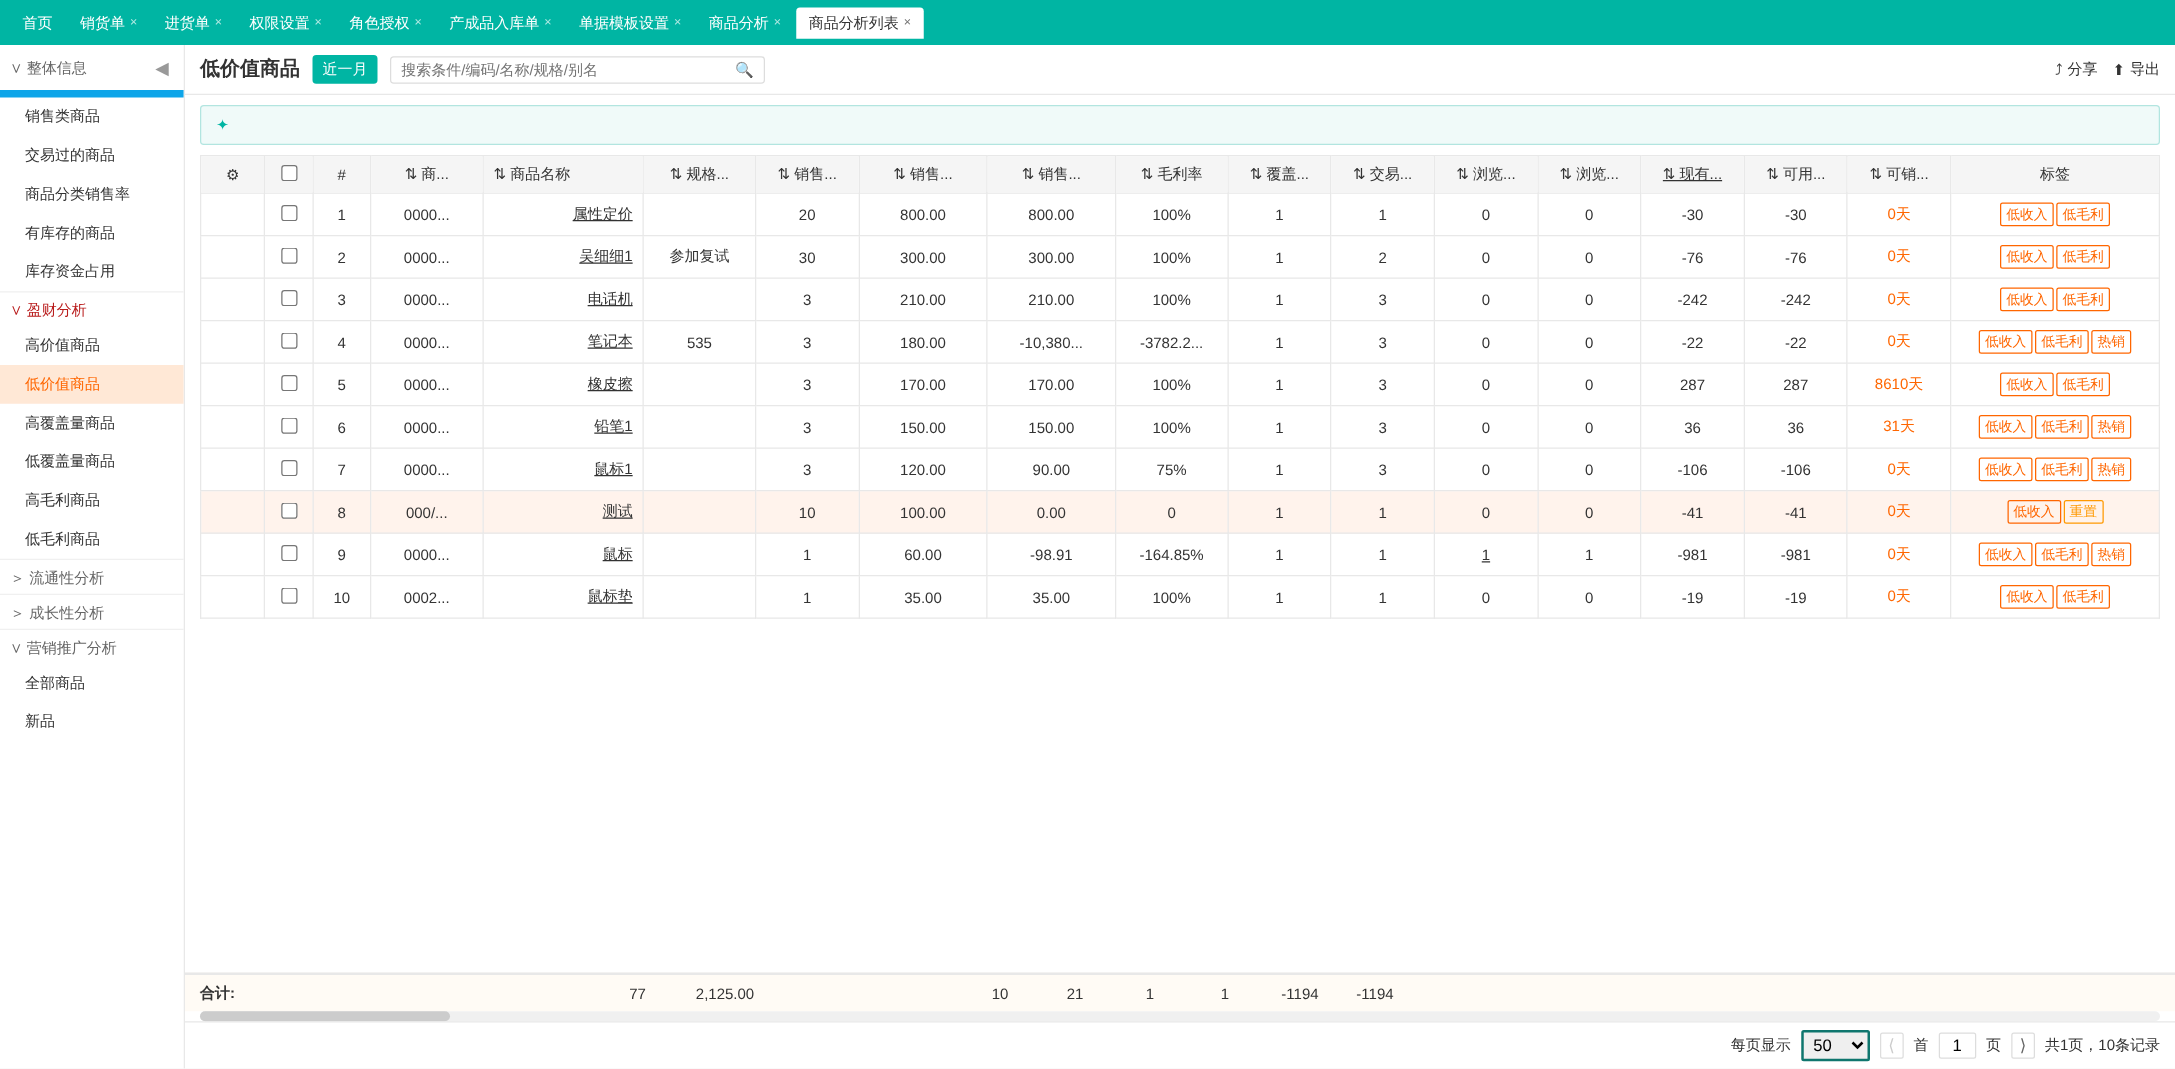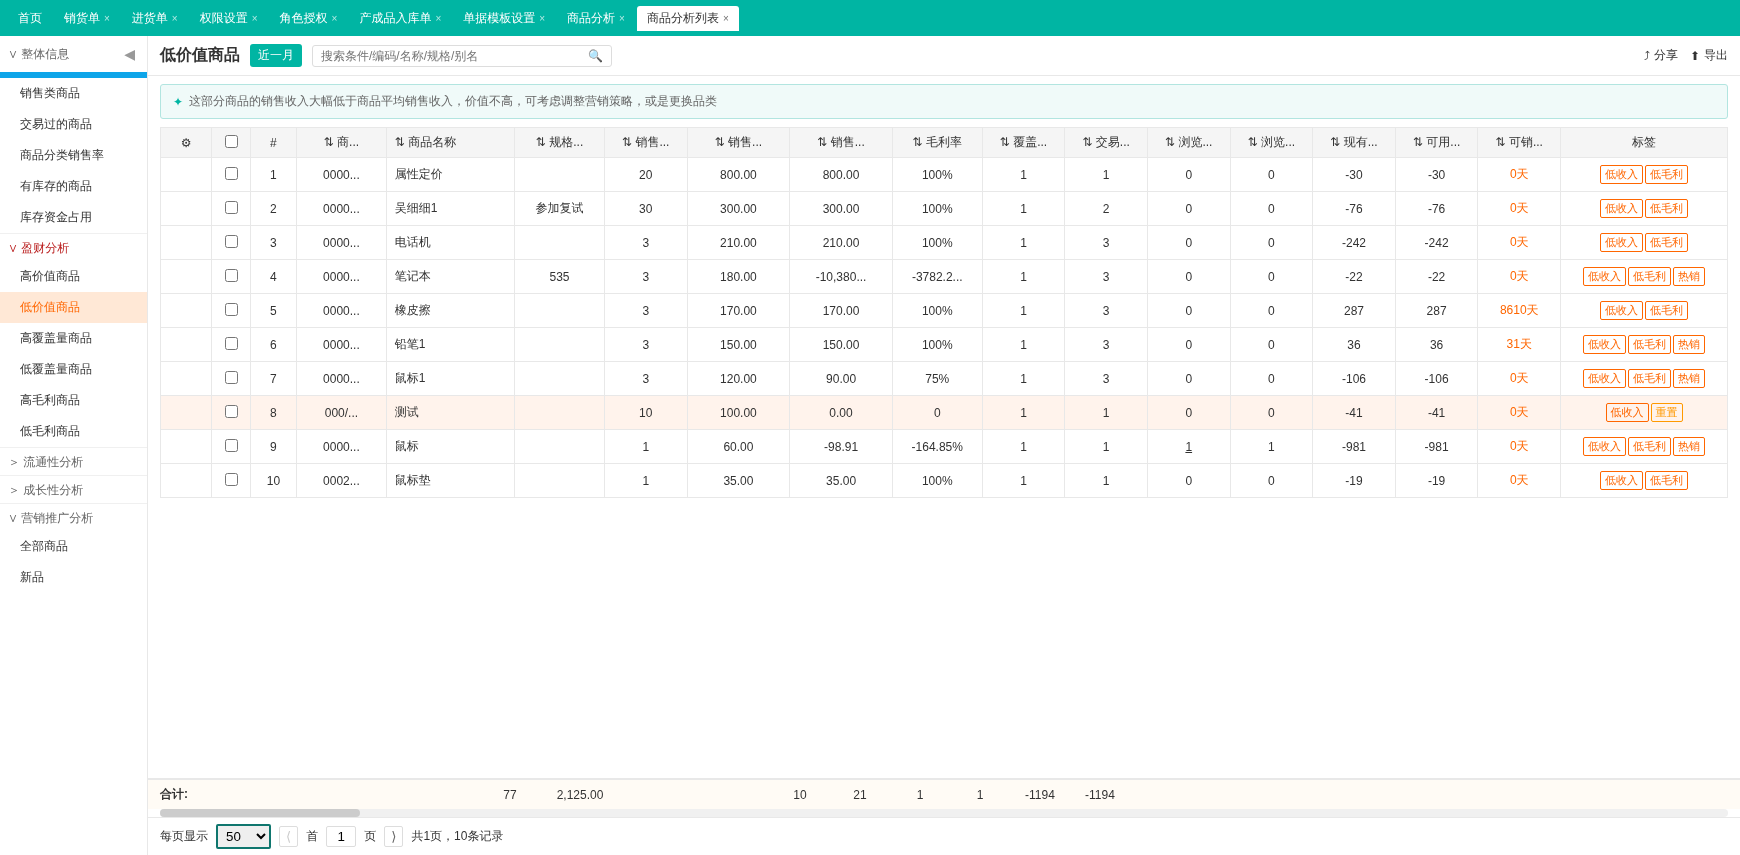--- a/index.html
+++ b/index.html
@@ -184,20 +184,21 @@
     }
     .footer-total-label {
       width: 160px;
       font-weight: bold;
     }
 
     
     .pagination-bar {
       display: flex;
       align-items: center;
+      justify-content: flex-end;
       padding: 6px 12px;
       border-top: 1px solid #e8e8e8;
       gap: 8px;
       font-size: 12px;
     }
     .pagination-bar select {
       border: 2px solid #0f766e;
       padding: 2px 4px;
       border-radius: 2px;
     }
@@ -217,26 +218,26 @@
     .col-code { width: 70px; }
     .col-name { width: 100px; text-align: left; }
     .col-spec { width: 70px; }
     .col-sales { width: 60px; }
     .col-price { width: 80px; }
     .col-rate { width: 70px; }
     .col-cover { width: 60px; }
     .col-trade { width: 60px; }
     .col-browse1 { width: 60px; }
     .col-browse2 { width: 60px; }
-    .col-cur { width: 60px; }
+    .col-cur { width: 60px; text-decoration: underline; }
     .col-avail { width: 60px; }
     .col-sell { width: 60px; text-align: center; }
     .col-tag { width: 130px; }
 
-    td.left-align { text-align: left; }
+    td.left-align { text-align: right; text-decoration: underline; }
 
     .sidebar-collapse-btn {
       cursor: pointer;
       color: #999;
       font-size: 14px;
       padding: 4px;
     }
   </style>
 </head>
 <body>
@@ -324,21 +325,20 @@
         </div>
         <div class="header-btn">
           <span>⬆</span>
           <span>导出</span>
         </div>
       </div>
     </div>
 
     <div class="info-banner">
       <span style="color:#00b5a3;">✦</span>
-      <span>这部分商品的销售收入大幅低于商品平均销售收入，价值不高，可考虑调整营销策略，或是更换品类</span>
     </div>
 
     <div class="table-container">
       <table>
         <thead>
           <tr>
             <th class="col-settings">⚙</th>
             <th class="col-check"><input type="checkbox" style=""></th>
             <th class="col-num">#</th>
             <th class="col-code">⇅ 商...</th>

